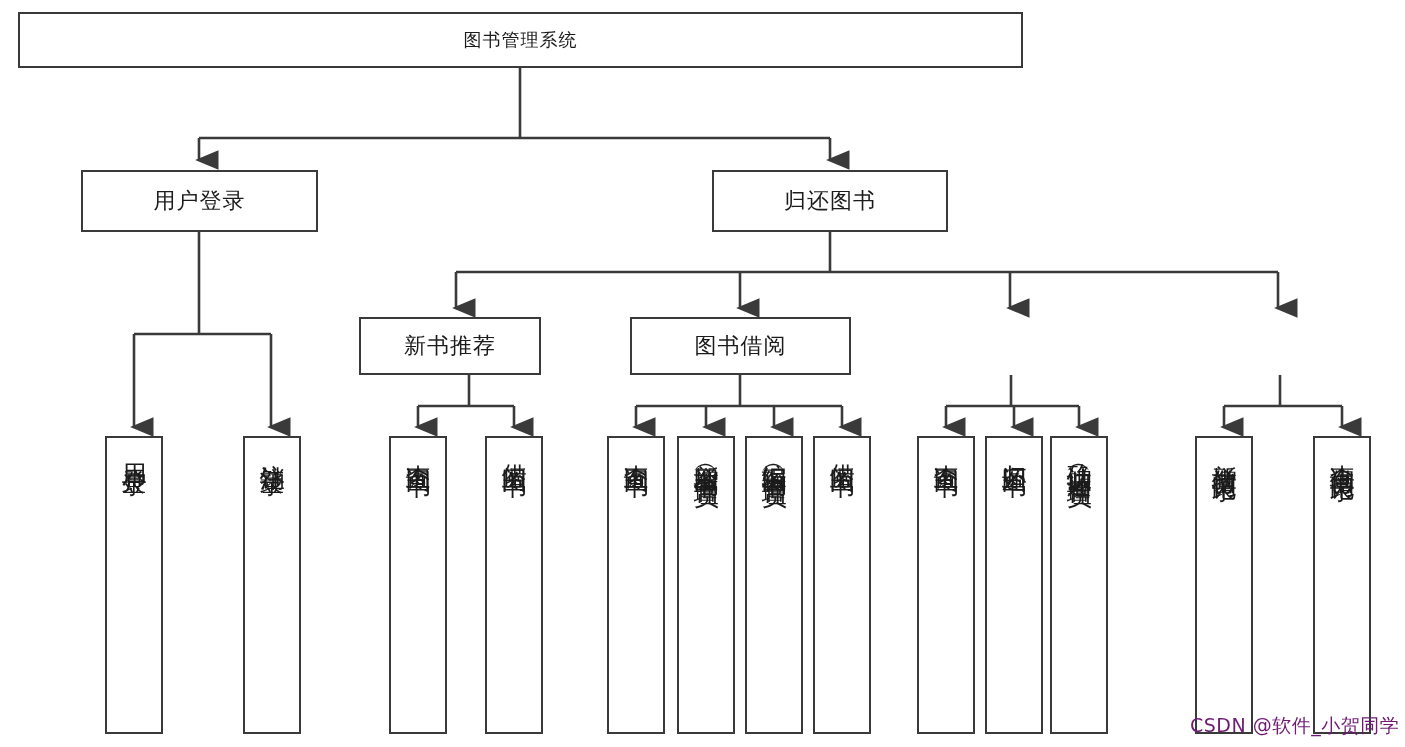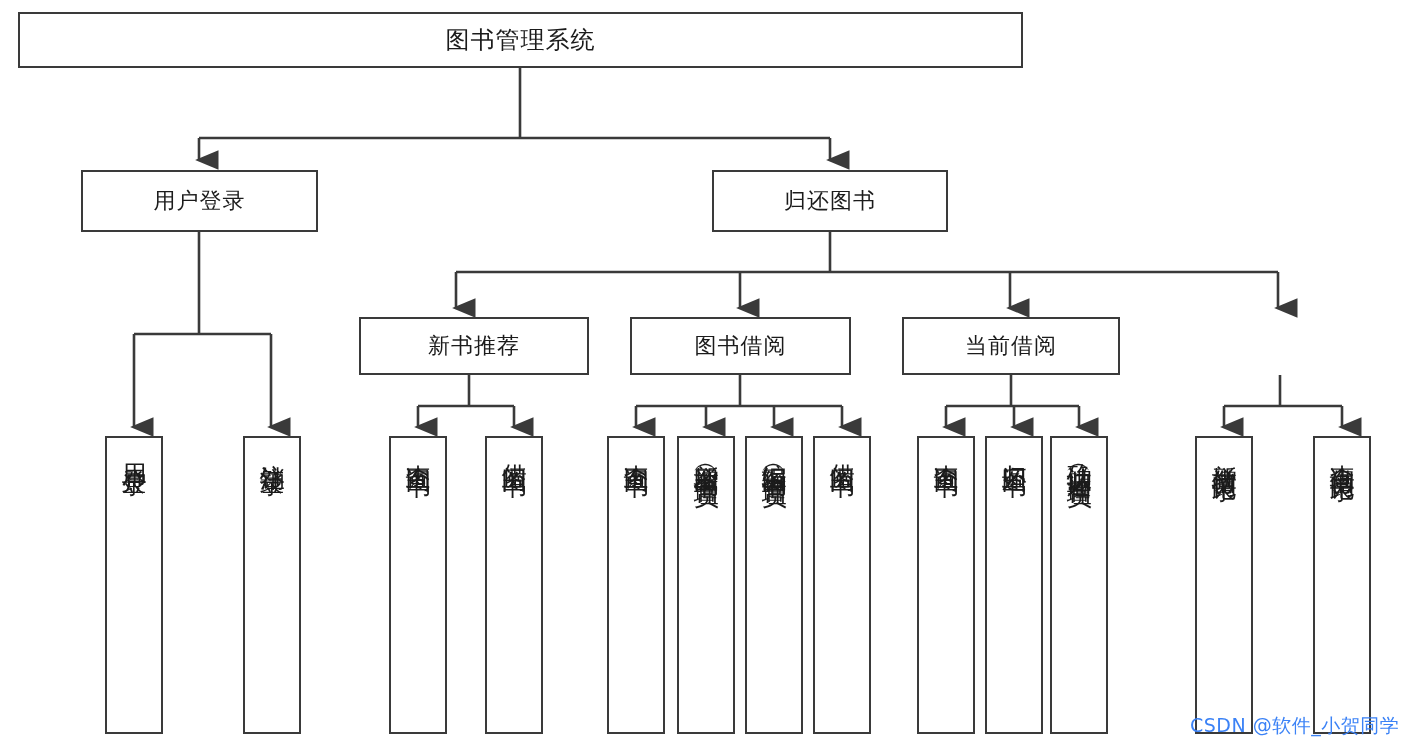--- a/index.html
+++ b/index.html
@@ -34,21 +34,21 @@
     align-items: center;
     justify-content: center;
     color: #1b1b1b;
   }
   .node-h {
     font-size: 23px;
     letter-spacing: 1px;
     white-space: nowrap;
   }
   .node-root .label {
-    font-size: 24px;
+    font-size: 18px;
   }
   .node-l2 .label {
     font-size: 22px;
   }
   
   .node-leaf {
     align-items: flex-start;
     justify-content: center;
     padding-top: 6px;
   }
@@ -58,21 +58,21 @@
     font-size: 25px;
     line-height: 1.02;
     letter-spacing: 3px;
     text-align: left;
     white-space: nowrap;
     color: #1b1b1b;
   }
   .watermark {
     position: absolute;
     font-size: 19px;
-    color: #3b82f6;
+    color: #701a75;
     white-space: nowrap;
     letter-spacing: 0.5px;
   }
 </style>
 </head>
 <body>
 
 <div id="canvas">
 
   <svg class="wires" viewBox="0 0 1405 747" xmlns="http://www.w3.org/2000/svg">
@@ -130,31 +130,28 @@
   </div>
 
   <div class="node node-h node-l2" style="left:81px; top:170px; width:237px; height:62px;">
     <span class="label">用户登录</span>
   </div>
 
   <div class="node node-h node-l2" style="left:712px; top:170px; width:236px; height:62px;">
     <span class="label">归还图书</span>
   </div>
 
-  <div class="node node-h node-l2" style="left:359px; top:317px; width:230px; height:58px;">
+  <div class="node node-h node-l2" style="left:359px; top:317px; width:182px; height:58px;">
     <span class="label">新书推荐</span>
   </div>
 
   <div class="node node-h node-l2" style="left:630px; top:317px; width:221px; height:58px;">
     <span class="label">图书借阅</span>
   </div>
 
-  <div class="node node-h node-l2" style="left:902px; top:317px; width:218px; height:58px;">
-    <span class="label">当前借阅</span>
-  </div>
 
 
   <div class="node node-leaf" style="left:105px; top:436px; width:58px; height:298px;">
     <span class="label">用户登录</span>
   </div>
 
   <div class="node node-leaf" style="left:243px; top:436px; width:58px; height:298px;">
     <span class="label">注销登录</span>
   </div>
 

